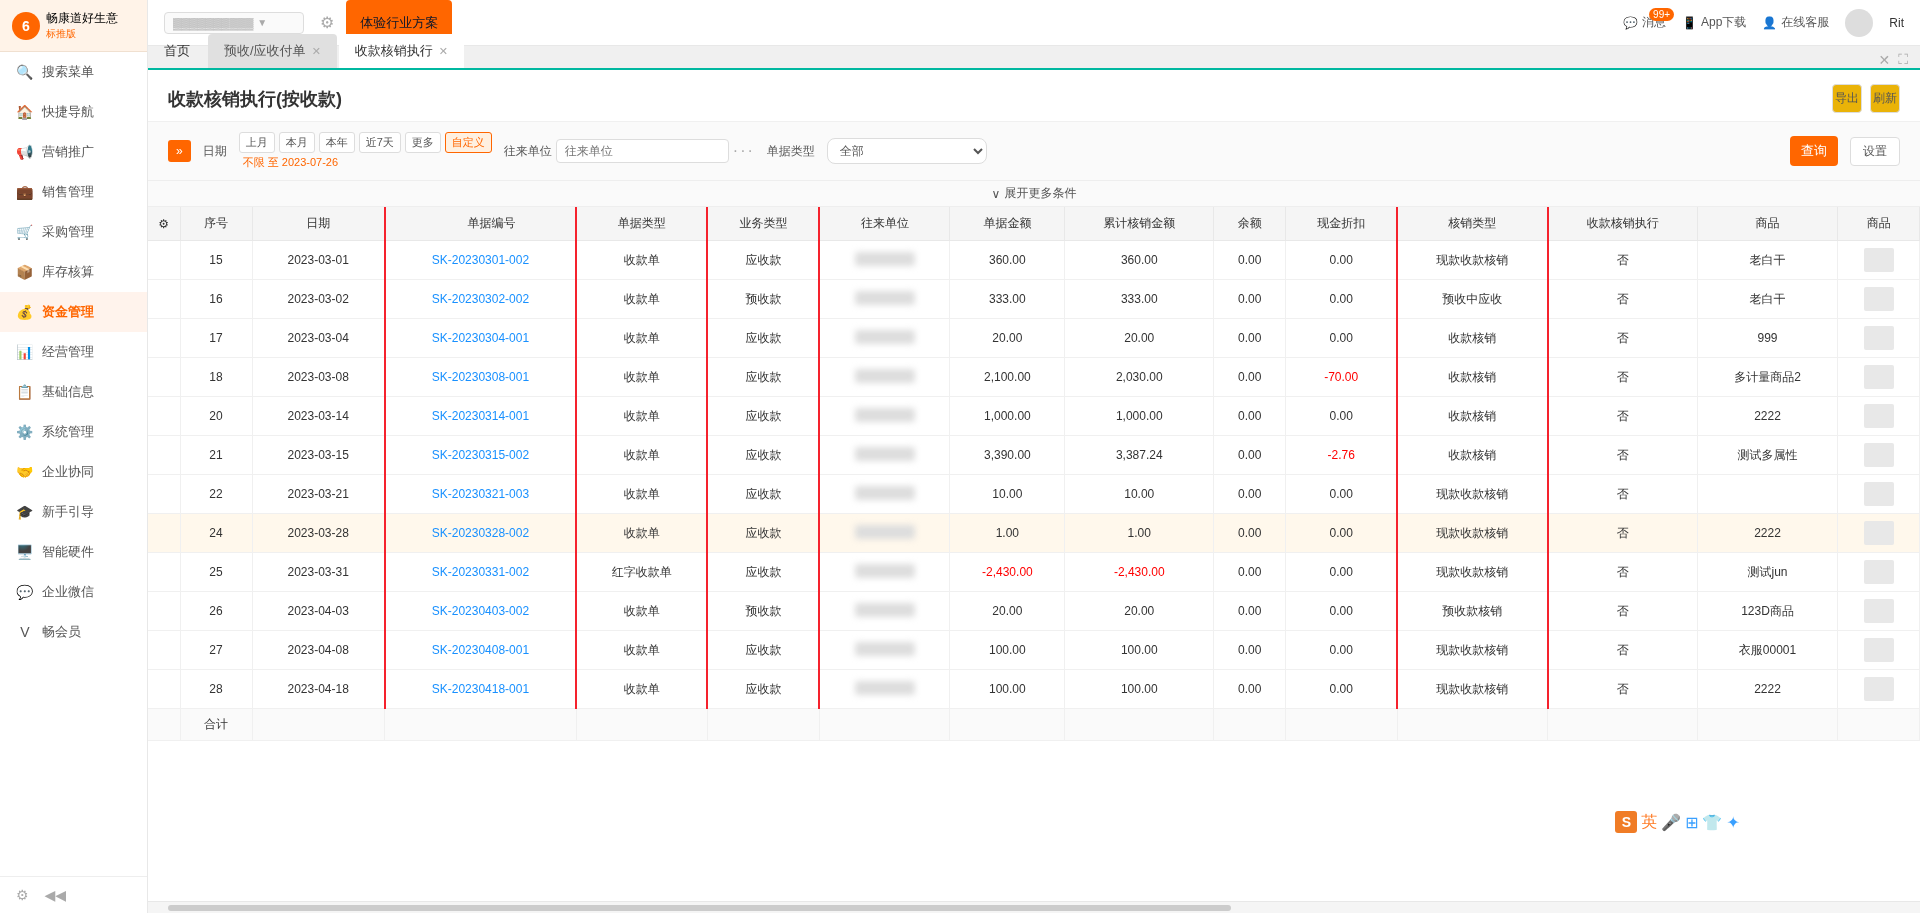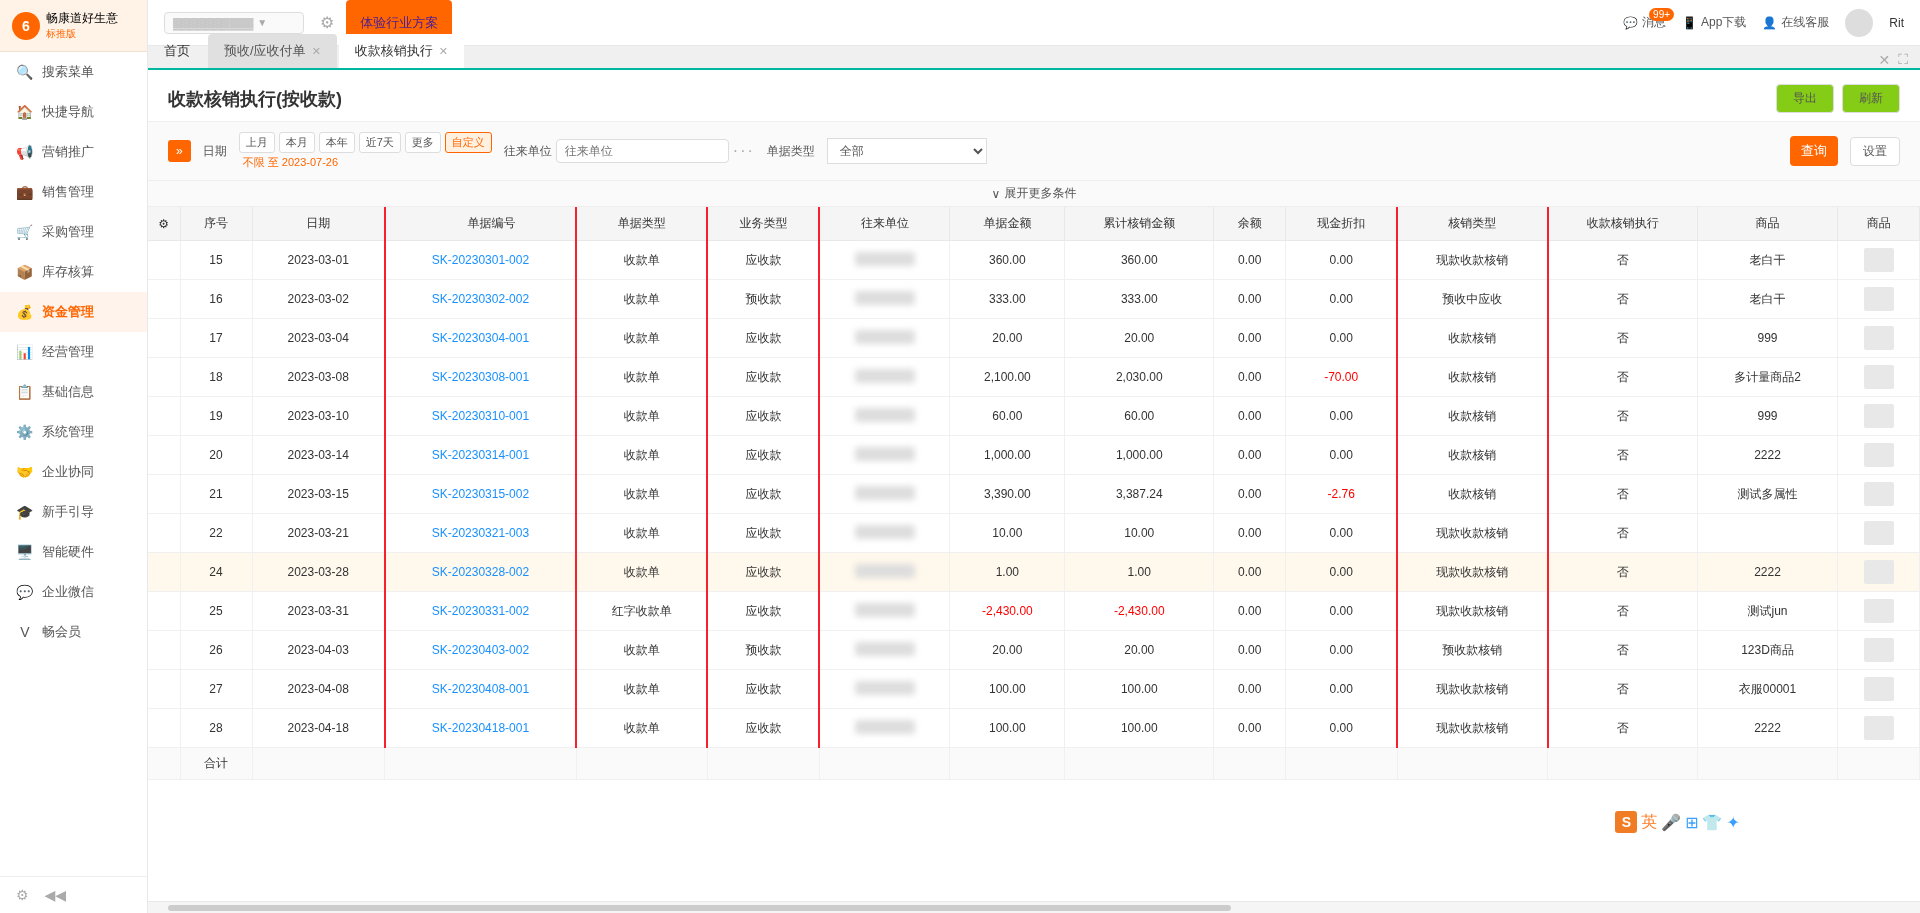--- a/index.html
+++ b/index.html
@@ -19,52 +19,52 @@
     .sidebar-bottom-icon { color: #aaa; cursor: pointer; font-size: 14px; }
 
     
     .main { flex: 1; display: flex; flex-direction: column; overflow: hidden; }
 
     
     .topbar { height: 46px; background: #fff; border-bottom: 1px solid #e8e8e8; display: flex; align-items: center; padding: 0 16px; gap: 12px; }
     .topbar-selector { display: flex; align-items: center; gap: 4px; border: 1px solid #ddd; border-radius: 4px; padding: 4px 8px; cursor: pointer; color: #333; font-size: 12px; background: #fafafa; min-width: 140px; }
     .topbar-selector-arrow { color: #aaa; font-size: 10px; }
     .topbar-settings { color: #aaa; font-size: 16px; cursor: pointer; margin-left: 4px; }
-    .topbar-industry-btn { background: #f60; color: #4c1d95; border: none; border-radius: 4px; padding: 14px 14px; cursor: pointer; font-size: 13px; }
+    .topbar-industry-btn { background: #f60; color: #0f172a; border: none; border-radius: 4px; padding: 14px 14px; cursor: pointer; font-size: 13px; }
     .topbar-right { margin-left: auto; display: flex; align-items: center; gap: 16px; }
     .topbar-badge-item { display: flex; align-items: center; gap: 4px; cursor: pointer; color: #555; font-size: 12px; position: relative; }
     .badge { background: #f60; color: #fff; border-radius: 10px; font-size: 10px; padding: 1px 4px; position: absolute; top: -6px; right: -8px; }
     .topbar-avatar { width: 28px; height: 28px; background: #ddd; border-radius: 50%; }
     .topbar-username { font-size: 12px; color: #333; }
 
     
     .tabs-bar { height: 24px; background: #f0f0f0; display: flex; align-items: flex-end; border-bottom: 2px solid #00b8a0; padding-left: 0; }
     .tab { display: flex; align-items: center; padding: 8px 16px; cursor: pointer; color: #555; font-size: 13px; background: #e0e0e0; border-radius: 4px 4px 0 0; margin-right: 2px; gap: 6px; }
     .tab.active { background: #fff; color: #333; font-weight: 500; }
     .tab-close { color: #aaa; font-size: 11px; cursor: pointer; }
     .tab-home { background: transparent; font-weight: 500; color: #333; }
 
     
     .content { flex: 1; overflow: hidden; display: flex; flex-direction: column; background: #fff; margin: 0; }
     .content-header { padding: 14px 20px 8px; display: flex; align-items: center; justify-content: space-between; border-bottom: 1px solid #f0f0f0; }
     .content-title { font-size: 18px; font-weight: 600; color: #333; }
     .content-actions { display: flex; gap: 8px; }
-    .action-btn { display: flex; align-items: center; gap: 4px; padding: 5px 16px; border: 1px solid #ddd; border-radius: 4px; cursor: pointer; font-size: 12px; color: #555; background: #84cc16; }
+    .action-btn { display: flex; align-items: center; gap: 4px; padding: 5px 2px; border: 1px solid #ddd; border-radius: 4px; cursor: pointer; font-size: 12px; color: #555; background: #eab308; }
 
     
     .filter-bar { padding: 10px 20px; background: #fafafa; border-bottom: 1px solid #eee; display: flex; align-items: center; gap: 12px; flex-wrap: wrap; }
     .filter-expand-btn { background: #f60; color: #fff; border: none; border-radius: 3px; padding: 4px 8px; cursor: pointer; font-size: 12px; }
     .filter-label { font-size: 12px; color: #555; white-space: nowrap; }
     .filter-date-options { display: flex; gap: 4px; align-items: center; }
     .filter-date-btn { padding: 2px 6px; border: 1px solid #ddd; border-radius: 3px; cursor: pointer; font-size: 11px; color: #555; background: #fff; }
     .filter-custom { background: #fff0e0; border: 1px solid #f60; color: #f60; border-radius: 3px; padding: 2px 6px; font-size: 11px; cursor: pointer; }
     .filter-date-range { font-size: 11px; color: #f60; margin-left: 4px; }
     .filter-unit-input { flex: 1; max-width: 280px; border: 1px solid #ddd; border-radius: 4px; padding: 4px 8px; font-size: 12px; color: #bbb; background: #fff; }
     .filter-dots { color: #aaa; font-size: 16px; letter-spacing: 2px; }
-    .filter-type-select { border: 1px solid #ddd; border-radius: 0; padding: 4px 24px 4px 8px; font-size: 12px; color: #555; background: #fff; min-width: 120px; }
+    .filter-type-select { border: 1px solid #ddd; border-radius: 8px; padding: 4px 24px 4px 8px; font-size: 12px; color: #555; background: #fff; min-width: 120px; }
     .filter-query-btn { background: #f60; color: #fff; border: none; border-radius: 4px; padding: 6px 11px; cursor: pointer; font-size: 13px; }
     .filter-settings-btn { border: 1px solid #ddd; border-radius: 4px; padding: 5px 12px; cursor: pointer; font-size: 12px; color: #555; background: #fff; }
     .filter-more-row { display: flex; align-items: center; justify-content: center; padding: 4px; border-bottom: 1px solid #eee; background: #fafafa; }
     .filter-expand-more { display: flex; align-items: center; gap: 4px; cursor: pointer; color: #555; font-size: 12px; }
 
     
     .table-wrapper { flex: 1; overflow: auto; padding: 0; }
     table { width: 100%; border-collapse: collapse; font-size: 12px; }
     thead tr { background: #f5f5f5; }
     th { padding: 8px 10px; text-align: center; color: #333; font-weight: 500; border-bottom: 1px solid #e8e8e8; border-right: 1px solid #e8e8e8; white-space: nowrap; position: sticky; top: 0; background: #f5f5f5; z-index: 2; }
@@ -356,37 +356,20 @@
               <td>2,030.00</td>
               <td>0.00</td>
               <td class="num-negative">-70.00</td>
               <td class="col-cancel-type">收款核销</td>
               <td>否</td>
               <td>多计量商品2</td>
               <td><span style="display:inline-block;width:30px;height:24px;background:#e8e8e8;border-radius:2px;vertical-align:middle;"></span></td>
             </tr>
             <tr>
               <td></td>
-              <td>19</td>
-              <td>2023-03-10</td>
-              <td class="col-bill-num link-cell">SK-20230310-001</td>
-              <td>收款单</td>
-              <td class="col-biz-type">应收款</td>
-              <td><span class="blurred"></span></td>
-              <td>60.00</td>
-              <td>60.00</td>
-              <td>0.00</td>
-              <td>0.00</td>
-              <td class="col-cancel-type">收款核销</td>
-              <td>否</td>
-              <td>999</td>
-              <td><span style="display:inline-block;width:30px;height:24px;background:#e8e8e8;border-radius:2px;vertical-align:middle;"></span></td>
-            </tr>
-            <tr>
-              <td></td>
               <td>20</td>
               <td>2023-03-14</td>
               <td class="col-bill-num link-cell">SK-20230314-001</td>
               <td>收款单</td>
               <td class="col-biz-type">应收款</td>
               <td><span class="blurred"></span></td>
               <td>1,000.00</td>
               <td>1,000.00</td>
               <td>0.00</td>
               <td>0.00</td>

